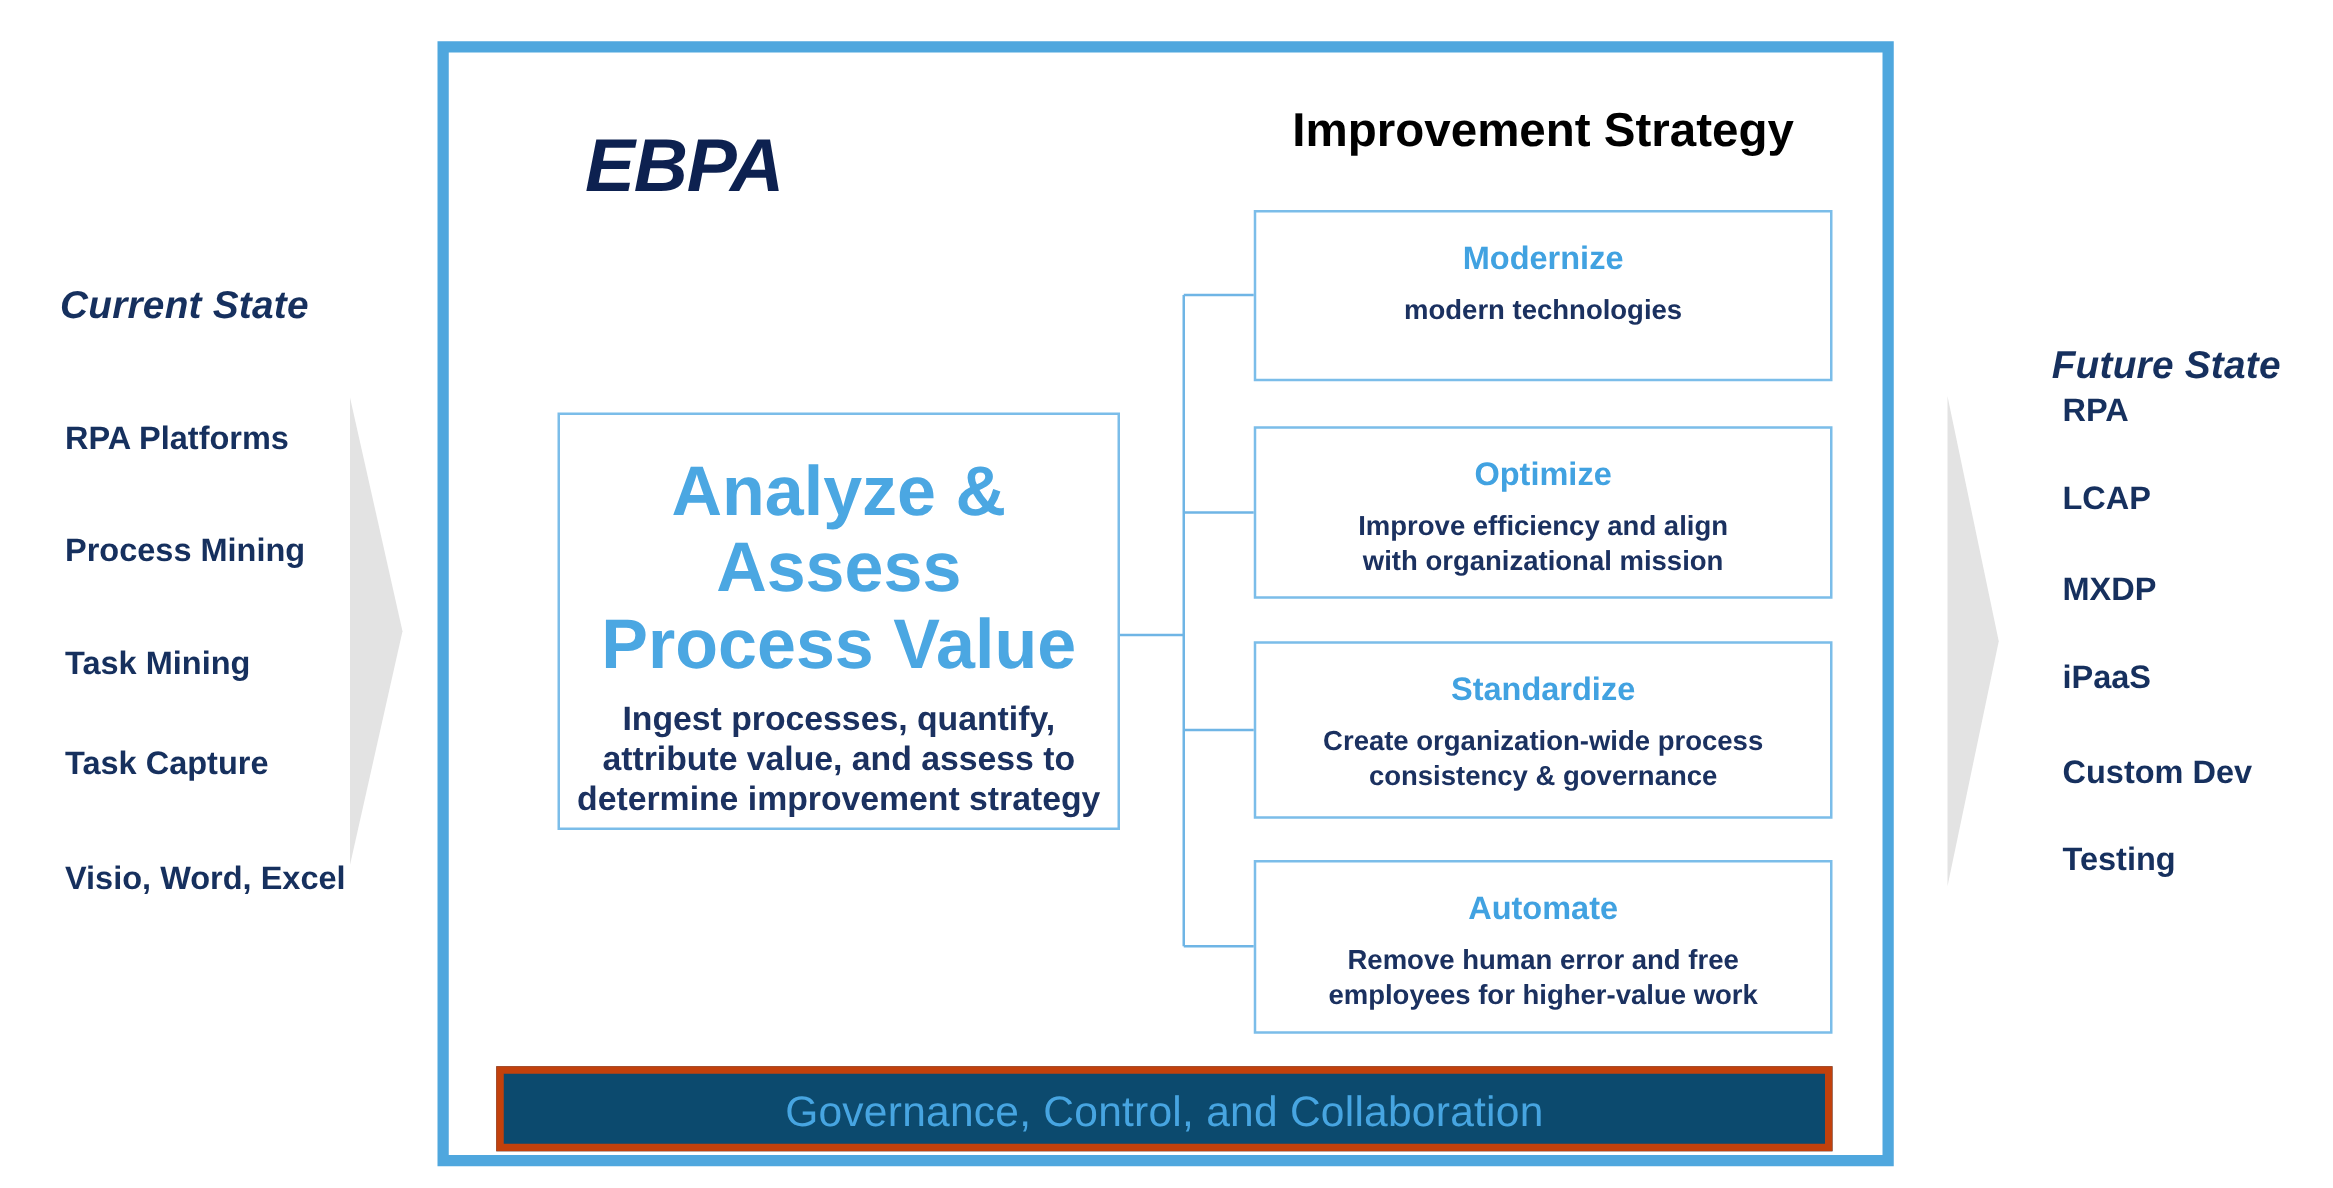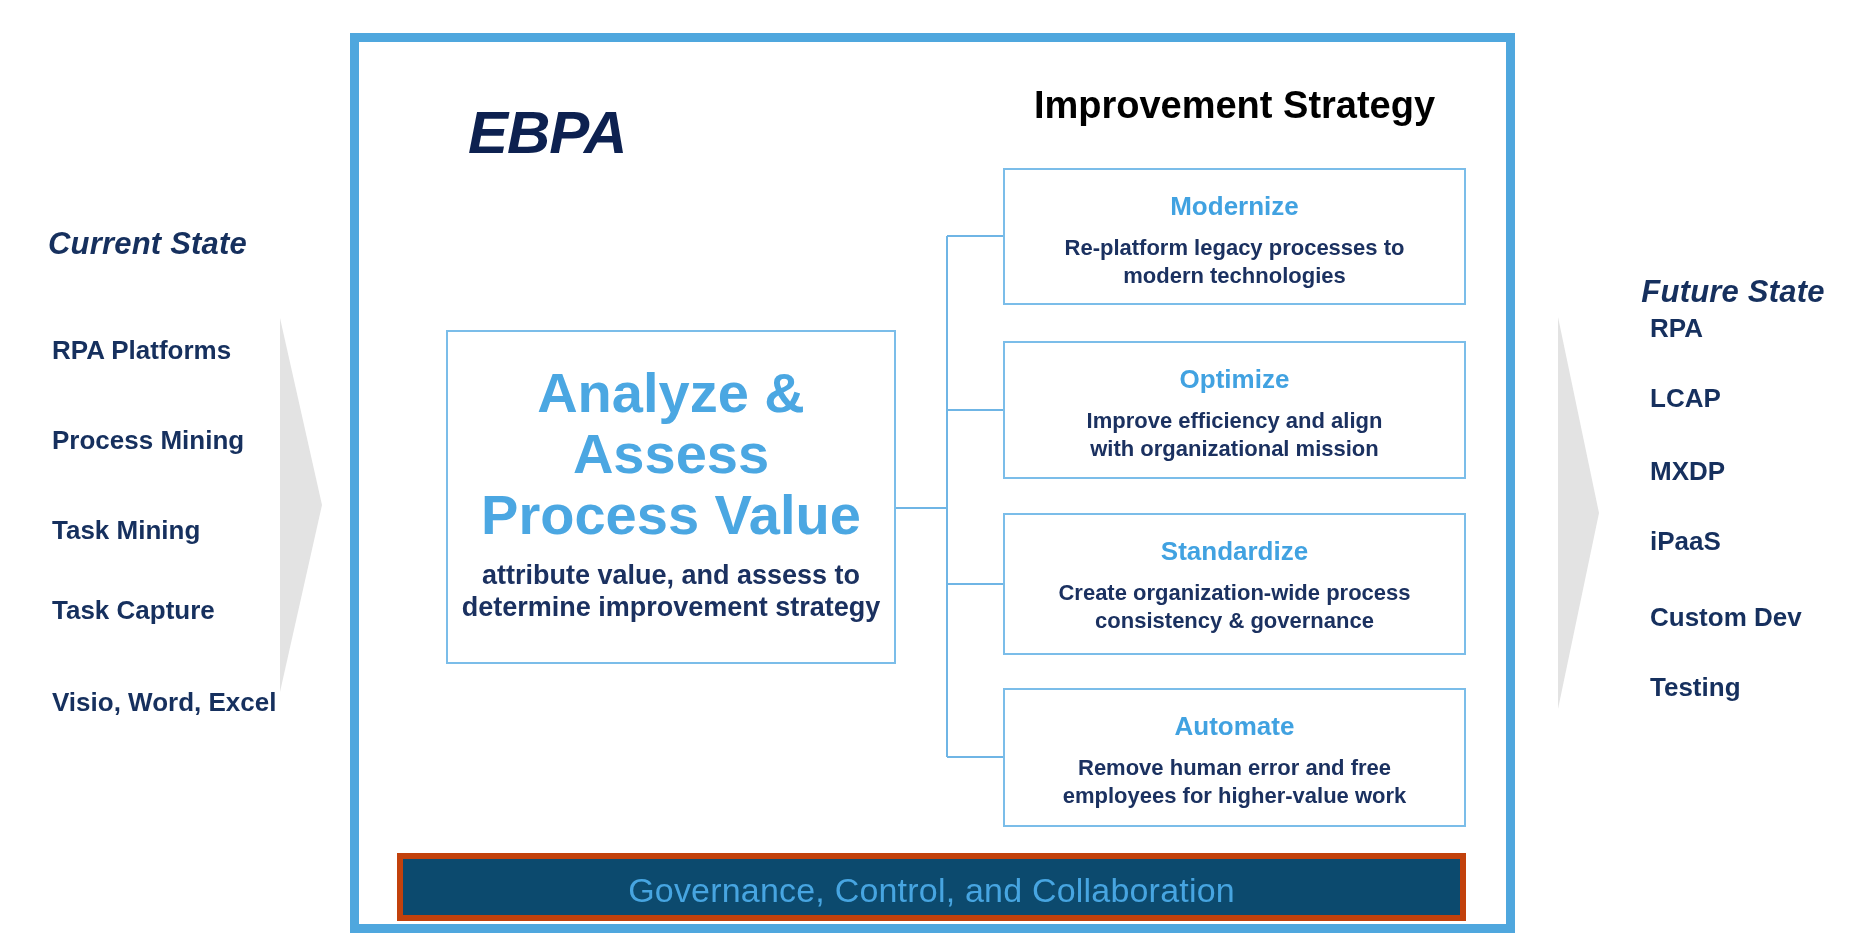--- a/index.html
+++ b/index.html
@@ -105,29 +105,29 @@
   <div class="outer-frame"></div>
   <div class="ebpa-title">EBPA</div>
   <div class="strategy-header">Improvement Strategy</div>
 
   <div class="analyze-box">
     <div class="analyze-title">
       <div>Analyze &amp; Assess</div>
       <div>Process Value</div>
     </div>
     <div class="analyze-desc">
+      <div>Ingest processes, quantify,</div>
       <div>attribute value, and assess to</div>
       <div>determine improvement strategy</div>
     </div>
   </div>
 
   <div class="sbox sbox-modernize">
     <div class="sbox-title">Modernize</div>
     <div class="sbox-desc">
-      <div>Re-platform legacy processes to</div>
       <div>modern technologies</div>
     </div>
   </div>
 
   <div class="sbox sbox-optimize">
     <div class="sbox-title">Optimize</div>
     <div class="sbox-desc">
       <div>Improve efficiency and align</div>
       <div>with organizational mission</div>
     </div>

